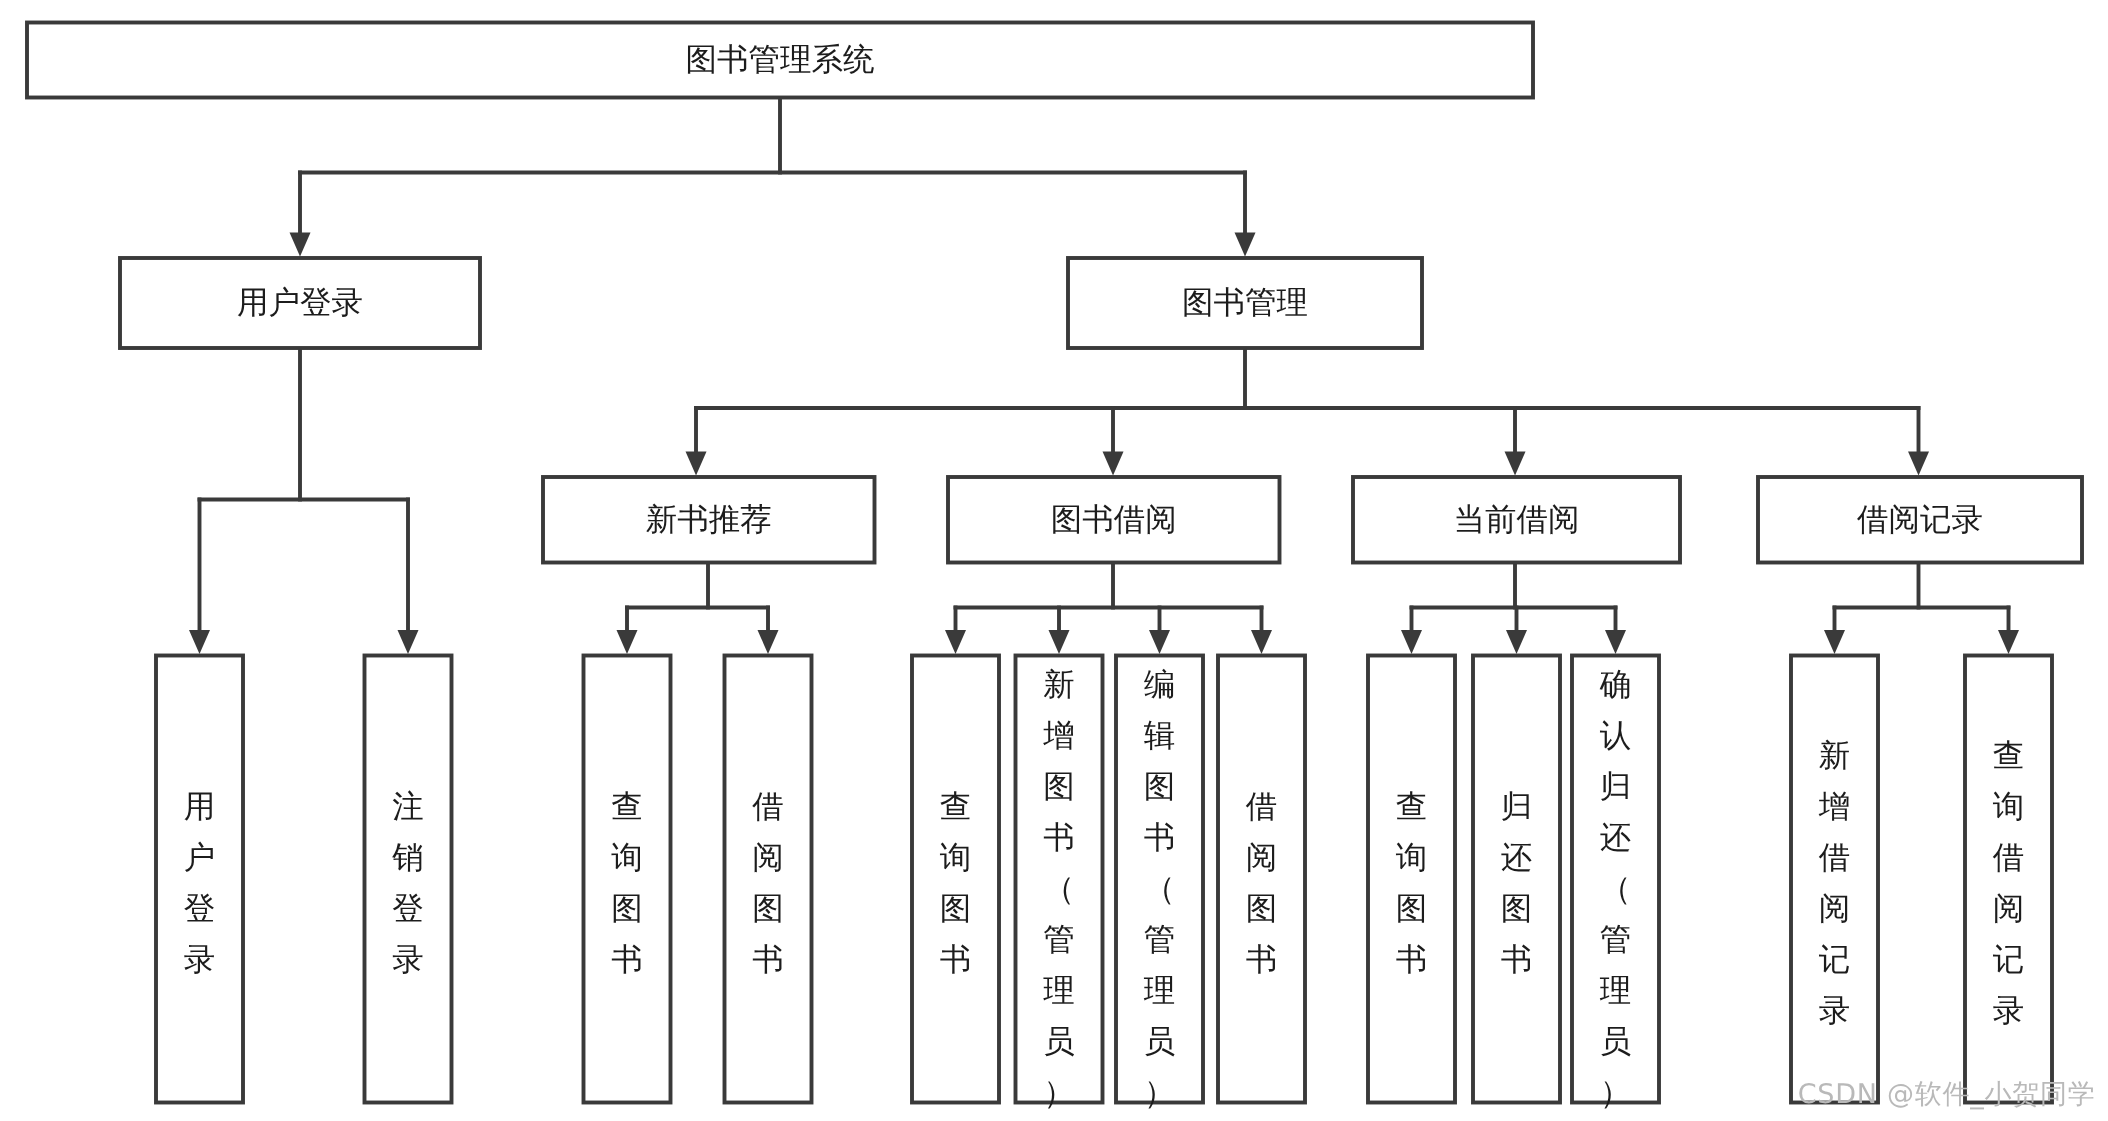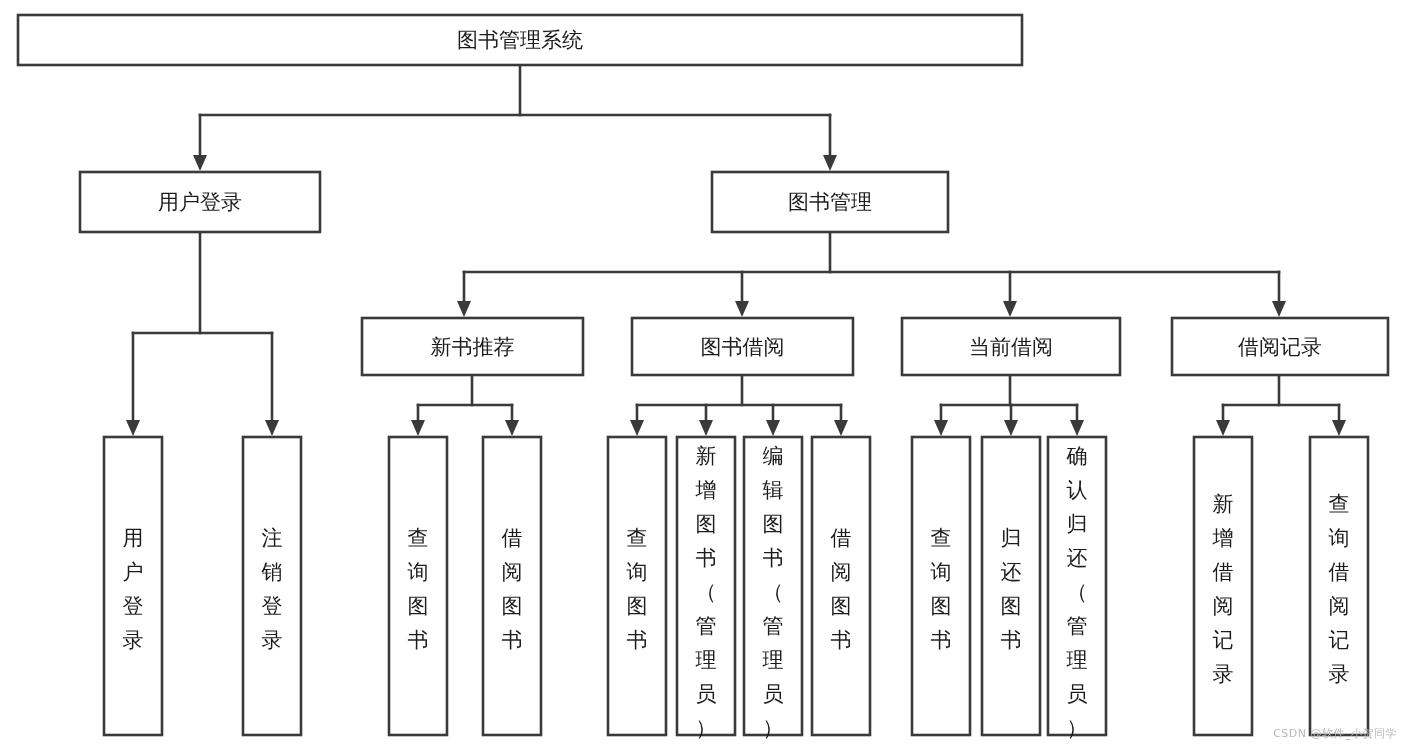--- a/index.html
+++ b/index.html
@@ -53,21 +53,21 @@
     font-family: "DejaVu Sans", "Liberation Sans", sans-serif;
     font-size: 21px;
     fill: #1c1c1c;
     text-anchor: middle;
   }
   .watermark {
     position: absolute;
     right: 8px;
     bottom: 6px;
     font-family: "DejaVu Sans", "Liberation Sans", sans-serif;
-    font-size: 11px;
+    font-size: 18px;
     color: #b9b9b9;
     letter-spacing: 0.5px;
     white-space: nowrap;
     pointer-events: none;
   }
 </style>
 </head>
 <body>
 
 <div id="diagram-root">

